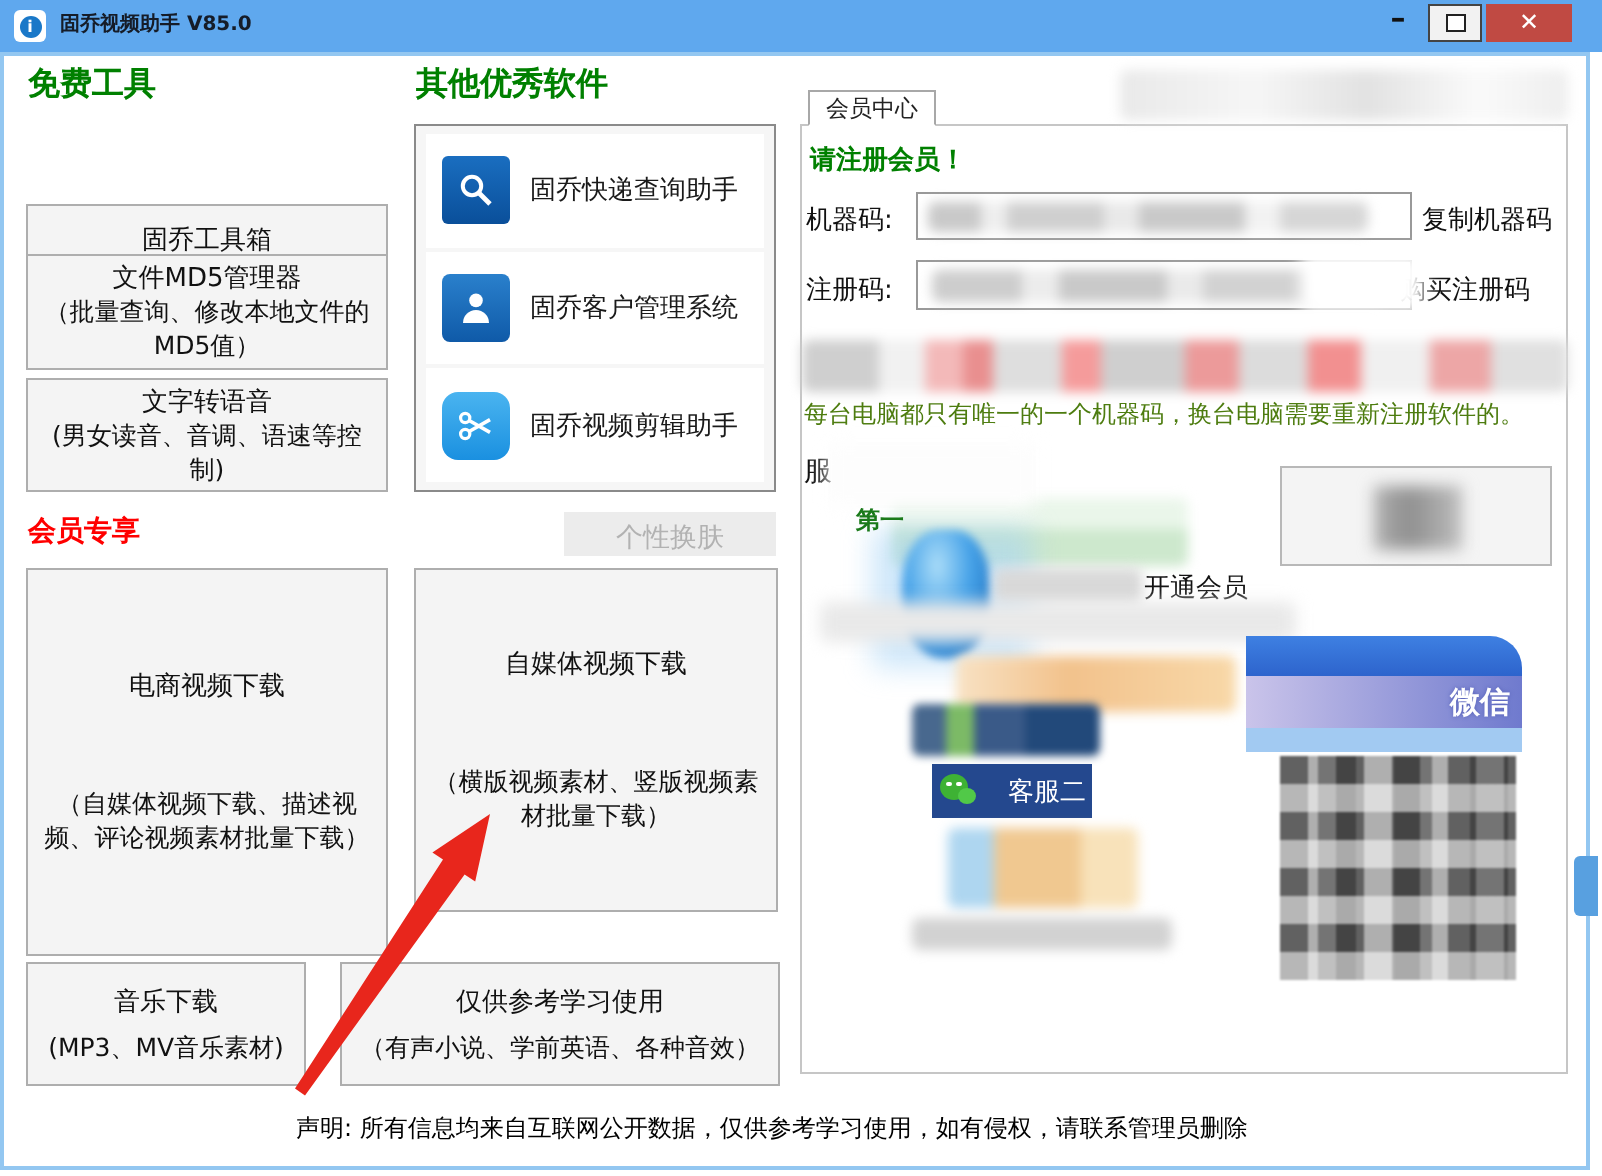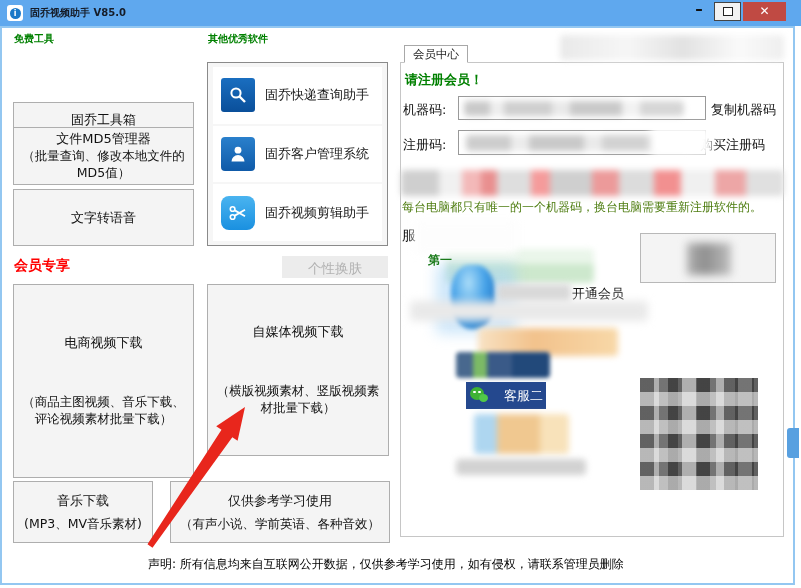--- a/index.html
+++ b/index.html
@@ -13,21 +13,21 @@
   .title-text { position:absolute; left:30px; top:0; height:26px; line-height:26px; font-size:10px; font-weight:bold; color:#151c28; }
   .btn-min { position:absolute; left:686px; top:0; width:26px; height:21px; color:#111; font-size:15px; font-weight:bold; text-align:center; line-height:18px; cursor:default; }
   .btn-max { position:absolute; left:714px; top:2px; width:27px; height:19px; background:#f2f2f2; border:1px solid #444; }
   .btn-max span { position:absolute; left:8px; top:4px; width:10px; height:9px; border:1.5px solid #222; background:#fff; display:block; }
   .btn-close { position:absolute; left:743px; top:2px; width:43px; height:19px; background:#c04a43; color:#fff; font-size:12px; text-align:center; line-height:19px; }
 
   
   .frame { position:absolute; left:0; top:26px; width:795px; height:559px; border:2px solid #93c7f1; pointer-events:none; }
 
   
-  .h-green { position:absolute; color:#008000; font-size:10px; font-weight:bold; }
+  .h-green { position:absolute; color:#008000; font-size:16px; font-weight:bold; }
   .h-red { position:absolute; color:#ff0000; font-size:14px; font-weight:bold; }
 
   
   .btn { position:absolute; background:#f4f4f4; border:1px solid #aeaeae; display:flex; flex-direction:column; align-items:center; justify-content:center; text-align:center; color:#111; cursor:default; }
   .btn .t { font-size:13px; }
   .btn .s { font-size:12.5px; line-height:1.35; padding:0 6px; }
   .gap-sm .t { margin-bottom:6px; }
   .gap-lg .t { margin-bottom:42px; }
 
   
@@ -129,20 +129,21 @@
   <div class="btn gap-sm" style="left:13px; top:70px; width:181px; height:53px;margin-top:32px;">
     <div class="t" style="margin-bottom:0;">固乔工具箱</div>
     <div class="s">(其他电商工具)</div>
   </div>
   <div class="btn" style="left:13px; top:127px; width:181px; height:58px;">
     <div class="t">文件MD5管理器</div>
     <div class="s">（批量查询、修改本地文件的MD5值）</div>
   </div>
   <div class="btn" style="left:13px; top:189px; width:181px; height:57px;">
     <div class="t">文字转语音</div>
+    <div class="s">(男女读音、音调、语速等控制)</div>
   </div>
 
   <div class="sw-panel">
     <div class="sw-row">
       <div class="sw-tile tile-b">
         <svg width="20" height="20" viewBox="0 0 20 20">
             <circle cx="8" cy="8" r="4.6" stroke="#fff" stroke-width="2" fill="none"></circle>
             <path d="M11.5 11.5 L17 17" stroke="#fff" stroke-width="2.4"></path>
           </svg>
       </div>
@@ -171,21 +172,21 @@
 
   <div class="skin">
     <svg width="16" height="14" viewBox="0 0 20 16">
         <path d="M4 3 L8 1 C8 3.2 12 3.2 12 1 L16 3 L14.5 7 L13 5.8 L13 15 L7 15 L7 5.8 L5.5 7 Z" stroke="#b2b2b2" stroke-width="1.3" fill="none"></path>
       </svg>
     <span>个性换肤</span>
   </div>
 
   <div class="btn gap-lg" style="left:13px; top:284px; width:181px; height:194px;">
     <div class="t">电商视频下载</div>
-    <div class="s">（商品主图视频、音乐下载、评论视频素材批量下载）</div>
+    <div class="s">（自媒体视频下载、描述视频、评论视频素材批量下载）</div>
   </div>
   <div class="btn gap-lg" style="left:207px; top:284px; width:182px; height:172px;">
     <div class="t">自媒体视频下载</div>
     <div class="s">（横版视频素材、竖版视频素材批量下载）</div>
   </div>
   <div class="btn gap-sm" style="left:13px; top:481px; width:140px; height:62px;">
     <div class="t">音乐下载</div>
     <div class="s">(MP3、MV音乐素材)</div>
   </div>
   <div class="btn gap-sm" style="left:170px; top:481px; width:220px; height:62px;">
@@ -239,20 +240,27 @@
         <span class="small"></span>
         <span class="e1"></span>
         <span class="e2"></span>
     </div>
     <span class="wx-text">客服二</span>
   </div>
 
   <div class="blur b-or2"></div>
   <div class="blur b-gr2"></div>
 
+  <div class="banner">
+    <div class="top"></div>
+    <div class="mid">
+        <span>微信</span>
+      </div>
+    <div class="bot"></div>
+  </div>
   <div class="qr"></div>
   <div class="side-handle"></div>
 
   <svg class="arrow-svg" viewBox="0 0 801 588">
     <polygon points="147.5,544.3 221.5,429.8 216.2,426.2 245,407 237.6,440.8 232.3,437.2 152.5,547.7" fill="#e8261c"></polygon>
   </svg>
 
   <div class="footer">声明: 所有信息均来自互联网公开数据，仅供参考学习使用，如有侵权，请联系管理员删除</div>
 
 </div>

